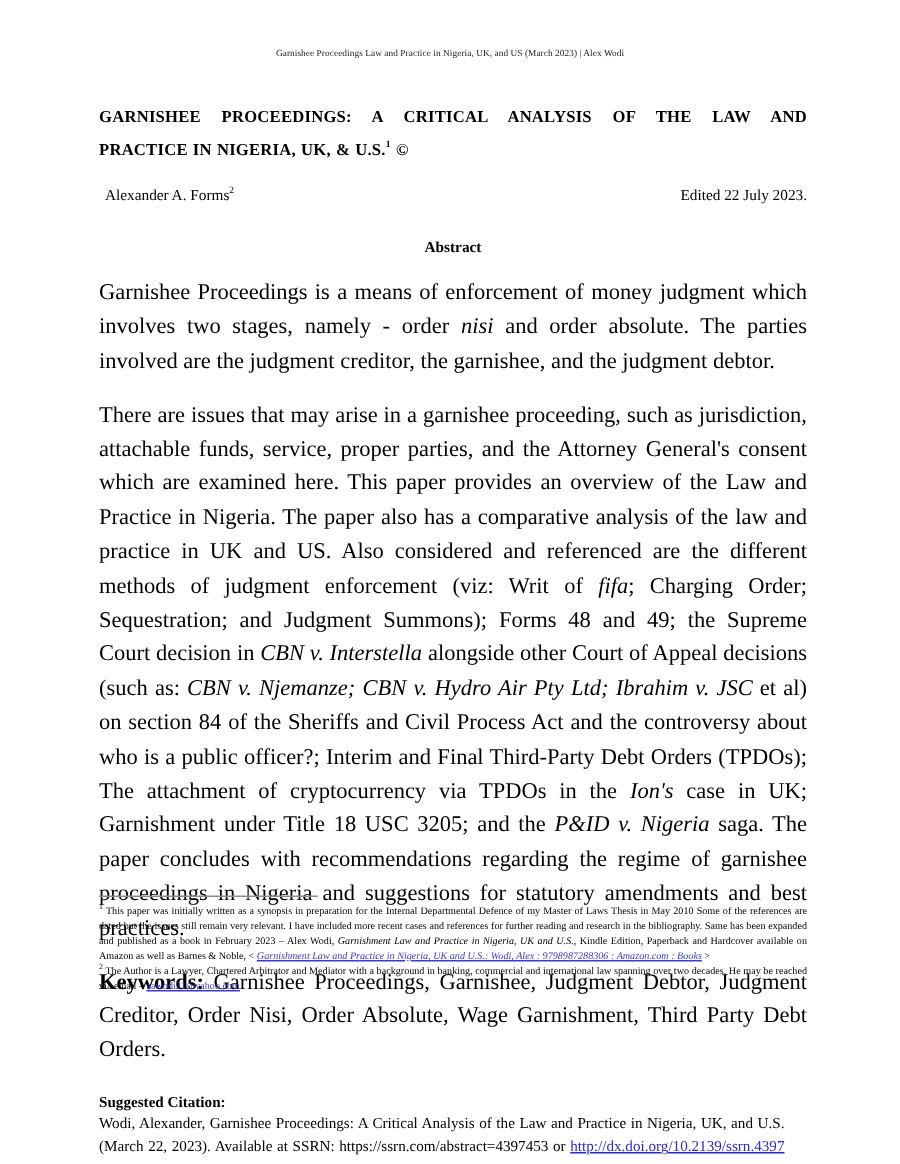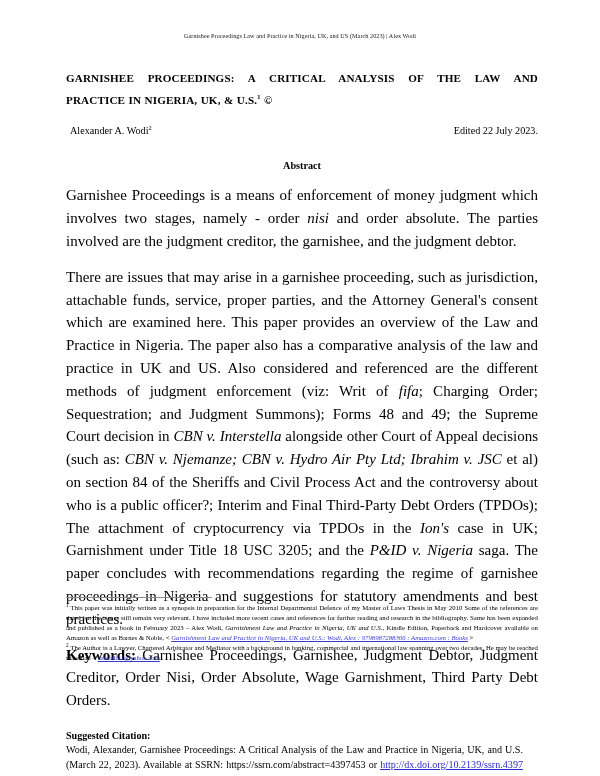--- a/index.html
+++ b/index.html
@@ -141,21 +141,21 @@
   <div class="running-header">Garnishee Proceedings Law and Practice in Nigeria, UK, and US (March 2023) | Alex Wodi</div>
 
   <div class="content">
 
     <div class="doc-title">
       <span class="t-line1">GARNISHEE PROCEEDINGS: A CRITICAL ANALYSIS OF THE LAW AND</span>
       <span class="t-line2"><span>PRACTICE IN NIGERIA, UK, &amp; U.S.</span><sup>1</sup><span> ©</span></span>
     </div>
 
     <div class="author-row">
-      <div class="author-name"><span>Alexander A. Wodi</span><sup>2</sup></div>
+      <div class="author-name"><span>Alexander A. Forms</span><sup>2</sup></div>
       <div class="edited-date">Edited 22 July 2023.</div>
     </div>
 
     <div class="section-heading">Abstract</div>
 
     <p class="body-par"><span>Garnishee Proceedings is a means of enforcement of money judgment which involves two stages, namely - order </span><i>nisi</i><span> and order absolute. The parties involved are the judgment creditor, the garnishee, and the judgment debtor.</span></p>
 
     <p class="body-par"><span>There are issues that may arise in a garnishee proceeding, such as jurisdiction, attachable funds, service, proper parties, and the Attorney General's consent which are examined here. This paper provides an overview of the Law and Practice in Nigeria. The paper also has a comparative analysis of the law and practice in UK and US. Also considered and referenced are the different methods of judgment enforcement (viz: Writ of </span><i>fifa</i><span>; Charging Order; Sequestration; and Judgment Summons); Forms 48 and 49; the Supreme Court decision in </span><i>CBN v. Interstella</i><span> alongside other Court of Appeal decisions (such as: </span><i>CBN v. Njemanze; CBN v. Hydro Air Pty Ltd; Ibrahim v. JSC</i><span> et al) on section 84 of the Sheriffs and Civil Process Act and the controversy about who is a public officer?; Interim and Final Third-Party Debt Orders (TPDOs); The attachment of cryptocurrency via TPDOs in the </span><i>Ion's</i><span> case in UK; Garnishment under Title 18 USC 3205; and the </span><i>P&amp;ID v. Nigeria</i><span> saga. The paper concludes with recommendations regarding the regime of garnishee proceedings in Nigeria and suggestions for statutory amendments and best practices.</span></p>
 
 

